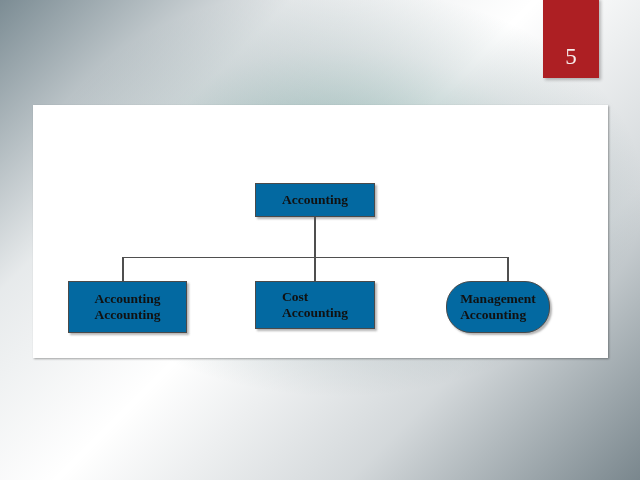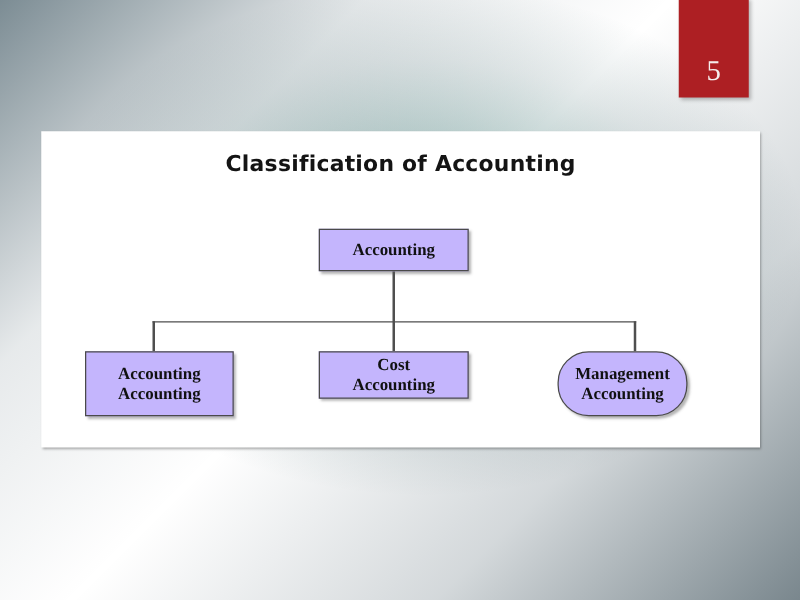--- a/index.html
+++ b/index.html
@@ -102,43 +102,42 @@
     font-family: "DejaVu Sans", sans-serif;
     font-weight: bold;
     font-size: 17.5px;
     letter-spacing: 0.2px;
     white-space: nowrap;
   }
 
   
   .node {
     position: absolute;
-    background: #c4b5fd;
+    background: #0369a1;
     border: 1px solid #4a4a4a;
     box-shadow: 2px 2px 2px rgba(90,90,90,0.45);
     box-sizing: border-box;
     display: flex;
     align-items: center;
     justify-content: center;
-    text-align: center;
     color: #111111;
     font-family: "Liberation Serif", serif;
     font-weight: bold;
     font-size: 13.5px;
     line-height: 16px;
     z-index: 3;
   }
   .node .label {
     display: block;
     padding: 0 4px;
   }
 
   #node-root   { left: 222px; top:  78px; width: 120px; height: 34px; }
   #node-fin    { left:  35px; top: 176px; width: 119px; height: 52px; }
-  #node-cost   { left: 222px; top: 176px; width: 120px; height: 38px; }
+  #node-cost   { left: 222px; top: 176px; width: 120px; height: 48px; }
   #node-mgmt   { left: 413px; top: 176px; width: 104px; height: 52px; border-radius: 25px; }
 
   
   .conn {
     position: absolute;
     background: #4f4f4f;
     z-index: 2;
   }
   
   #conn-stem     { left: 281px; top: 112px; width: 2px;   height: 64px; }
@@ -153,21 +152,20 @@
 <body>
 
 <div id="slide">
 
   <div id="page-badge">
     <div class="num">5</div>
   </div>
 
   <div id="panel">
 
-    <div id="diagram-title">Classification of Accounting</div>
 
     <div class="conn" id="conn-stem"></div>
     <div class="conn" id="conn-bar"></div>
     <div class="conn" id="conn-drop-l"></div>
     <div class="conn" id="conn-drop-r"></div>
 
     <div class="node" id="node-root">
       <span class="label">Accounting</span>
     </div>
 

